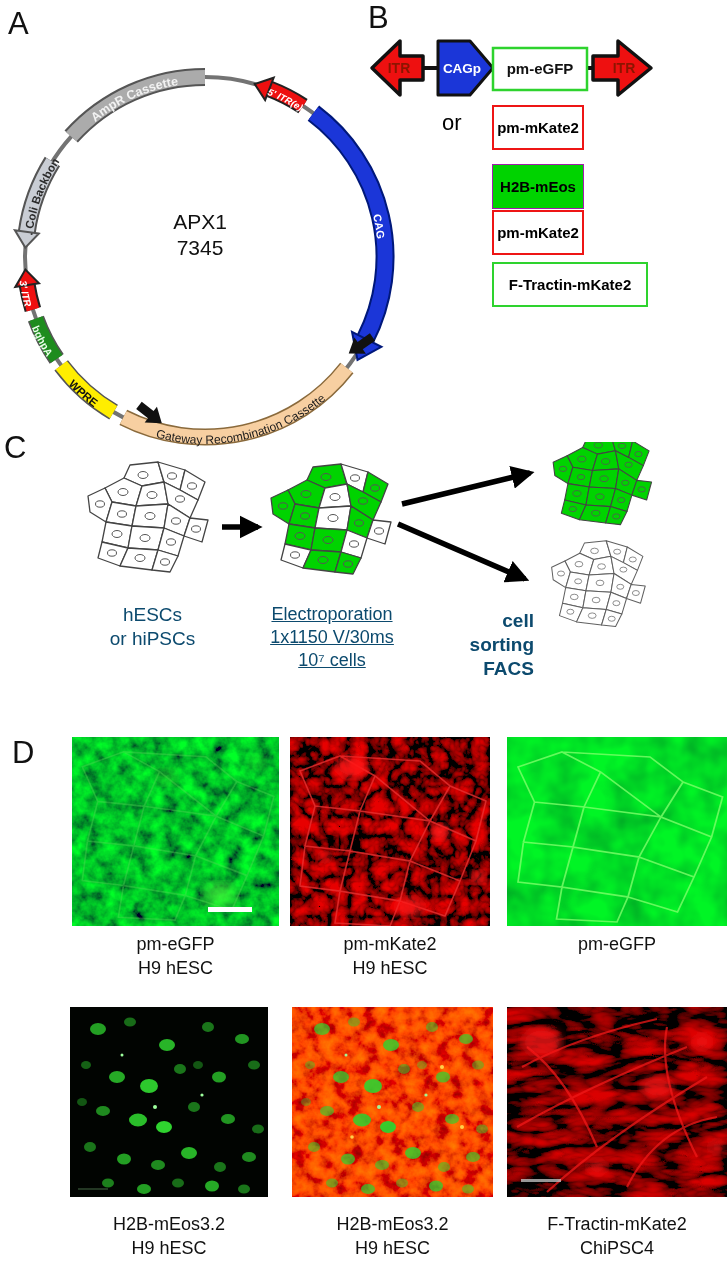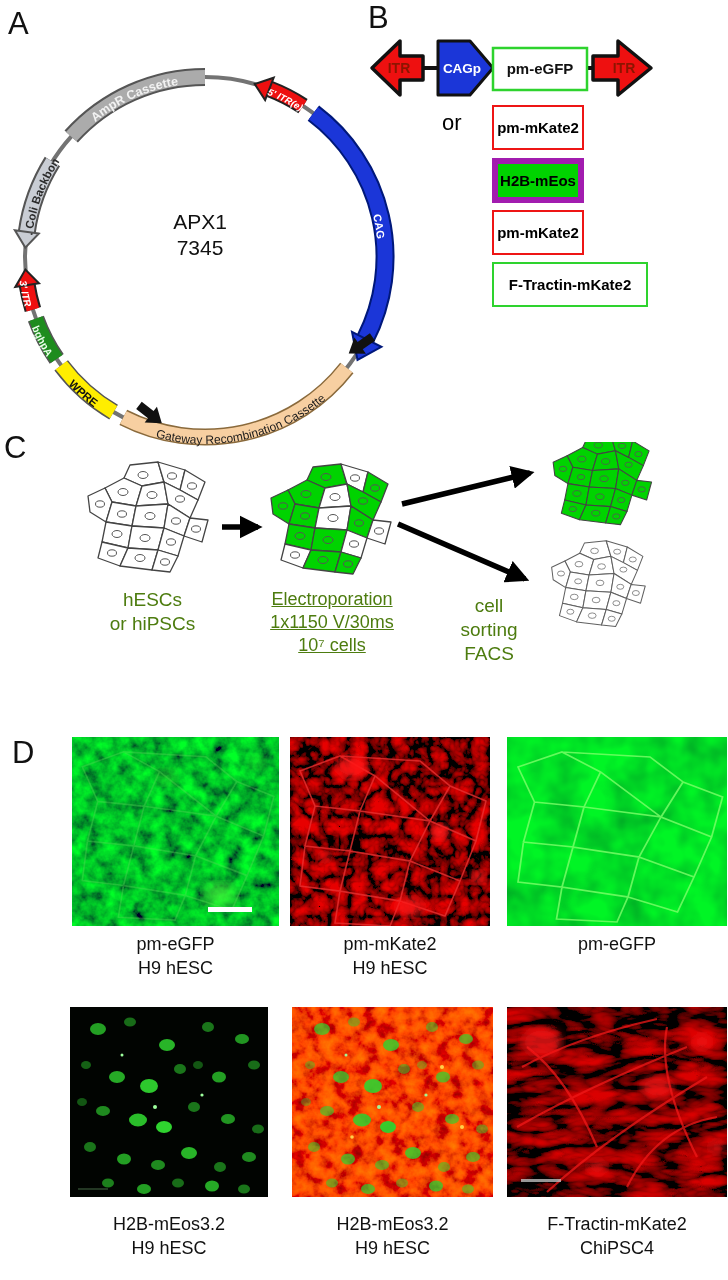--- a/index.html
+++ b/index.html
@@ -5,25 +5,25 @@
   html,body{margin:0;padding:0;background:#fff;}
   body{width:728px;height:1280px;position:relative;font-family:"Liberation Sans",sans-serif;color:#111;}
   .abs{position:absolute;}
   .panel-label{position:absolute;font-size:31px;color:#111;}
   .tseg{font-family:"Liberation Sans",sans-serif;}
   
   .bbox{position:absolute;display:flex;align-items:center;justify-content:center;
         font-weight:bold;font-size:15px;background:#fff;color:#000;box-sizing:border-box;}
   .bbox.red-outline{border:2px solid #ee1515;}
   .bbox.green-outline{border:2px solid #2ed32e;}
-  .bbox.green-fill{background:#00d300;border:6px solid #a21caf;}
+  .bbox.green-fill{background:#00d300;border:1px solid #a21caf;margin-top:6px;}
   .or-text{position:absolute;font-size:22px;color:#000000;}
   
-  .cap{position:absolute;text-align:center;font-size:19px;line-height:24px;color:#4d7c0f;}
-  .cap.left{text-align:center;}
+  .cap{position:absolute;text-align:center;font-size:19px;line-height:24px;color:#0c4a6e;margin-top:15px;}
+  .cap.left{text-align:right;font-weight:bold;}
   .cap.small{font-size:18px;line-height:23px;text-decoration:underline;}
   
   .dcap{position:absolute;text-align:center;font-size:18px;line-height:24px;color:#111;}
   
   .mix{--c1:#00d300;--c3:#00d300;--c4:#00d300;--c6:#00d300;--c7:#00d300;--c8:#00d300;
        --c10:#00d300;--c12:#00d300;--c13:#00d300;--c16:#00d300;--c17:#00d300;}
   .allgreen{--c1:#00d300;--c2:#00d300;--c3:#00d300;--c4:#00d300;--c5:#00d300;--c6:#00d300;
             --c7:#00d300;--c8:#00d300;--c9:#00d300;--c10:#00d300;--c11:#00d300;--c12:#00d300;
             --c13:#00d300;--c14:#00d300;--c15:#00d300;--c16:#00d300;--c17:#00d300;}
   .webg{fill:none;}

